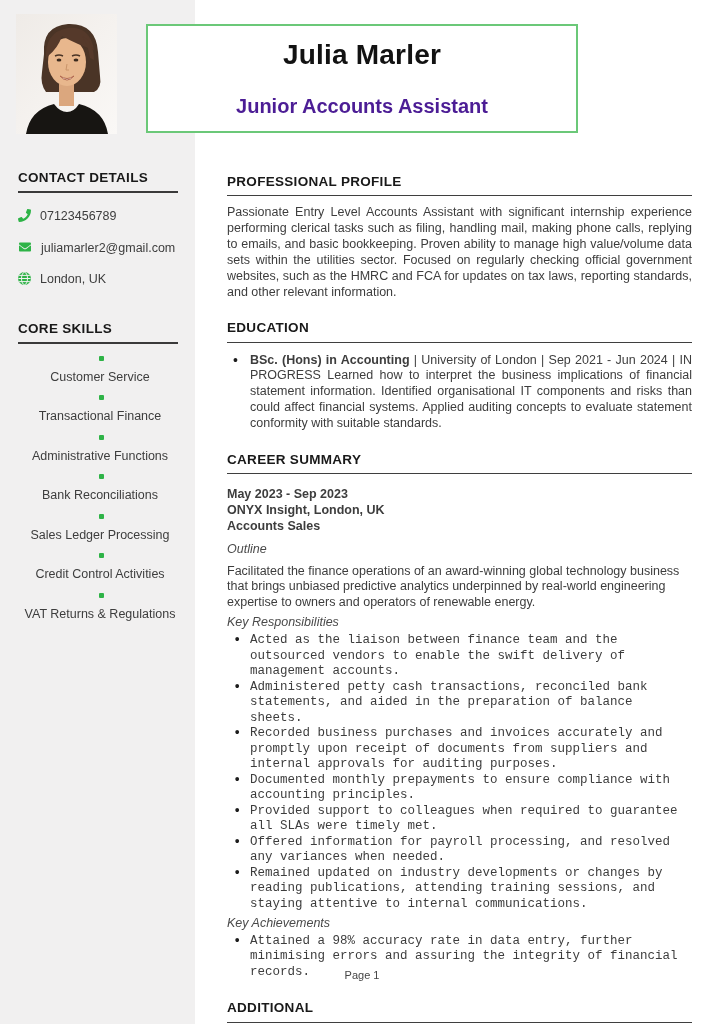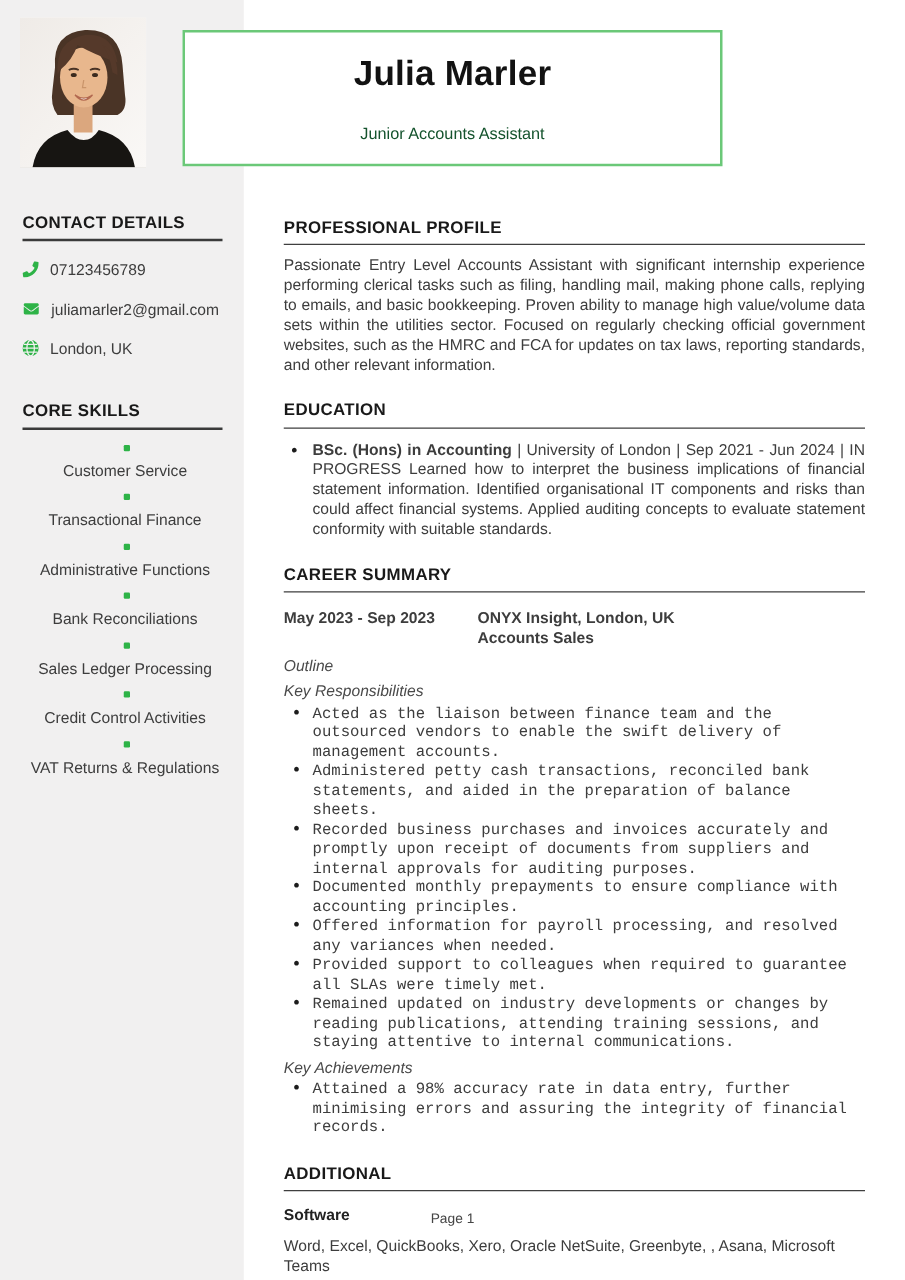--- a/index.html
+++ b/index.html
@@ -13,34 +13,34 @@
   .sidebar-section { position:absolute; left:18px; width:164px; }
   .side-heading { font-size:13.5px; font-weight:bold; color:#191919; letter-spacing:.3px; padding-bottom:6px; border-bottom:2px solid #3a3a3a; width:160px; }
   .contact-item { display:flex; align-items:flex-start; gap:9px; margin-top:16px; font-size:12.5px; color:#3d3d3d; }
   .contact-item svg { flex:0 0 auto; }
   .skill-item { display:flex; align-items:center; gap:9px; margin-top:11.5px; font-size:12.5px; color:#3d3d3d;flex-direction:column; }
   .skill-bullet { width:5px; height:5px; border-radius:1px; background:#2eb347; flex:0 0 auto; margin-left:2px; }
 
   
   .header-box { position:absolute; left:146px; top:24px; width:432px; height:109px; background:#ffffff; border:2px solid #6bc878; display:flex; flex-direction:column; align-items:center; justify-content:center; gap:24px; }
   .name { font-size:28px; font-weight:bold; color:#121212; letter-spacing:.2px; }
-  .job-title { font-size:13px; color:#14532d; }
+  .job-title { font-size:20px; color:#4c1d95;font-weight:bold; }
 
   
   .main { position:absolute; left:227px; top:173px; width:465px; font-size:12.5px; line-height:1.27; color:#3d3d3d; }
   .main-heading { font-size:13.5px; font-weight:bold; color:#191919; letter-spacing:.3px; padding-bottom:5px; border-bottom:1.5px solid #3f3f3f; }
   .para { margin-top:9px; text-align:justify; }
   .section { margin-top:19px; }
 
   .bullet-item { position:relative; padding-left:23px; }
   .bullet-item::before { content:"\2022"; position:absolute; left:6px; top:-1px; font-size:14px; color:#1c1c1c; }
   .edu-item { margin-top:10px; text-align:justify; }
   .bold { font-weight:bold; }
 
-  .job-row { margin-top:13px; display:flex; }
+  .job-row { margin-top:13px; display:flex;flex-direction:column; }
   .job-dates { width:155px; font-weight:bold; flex:0 0 auto; }
   .job-company div { font-weight:bold; }
   .italic-label { font-style:italic; color:#4a4a4a; margin-top:7px; }
   .resp-list { list-style:none; margin-top:2px; }
   .resp-list li { line-height:1.24;font-family:Liberation Mono, monospace; }
   .mt14 { margin-top:4px; }
   .mt6 { margin-top:6px; }
 
   .sub-bold { font-weight:bold; margin-top:12px; color:#222; }
 
@@ -176,29 +176,30 @@
     <div class="section">
       <div class="main-heading">CAREER SUMMARY</div>
       <div class="job-row">
         <div class="job-dates">May 2023 - Sep 2023</div>
         <div class="job-company">
           <div>ONYX Insight, London, UK</div>
           <div>Accounts Sales</div>
         </div>
       </div>
       <div class="italic-label">Outline</div>
+      <div class="mt6">Facilitated the finance operations of an award-winning global technology business that brings unbiased predictive analytics underpinned by real-world engineering expertise to owners and operators of renewable energy.</div>
 
       <div class="italic-label mt14">Key Responsibilities</div>
       <ul class="resp-list">
         <li class="bullet-item">Acted as the liaison between finance team and the outsourced vendors to enable the swift delivery of management accounts.</li>
         <li class="bullet-item">Administered petty cash transactions, reconciled bank statements, and aided in the preparation of balance sheets.</li>
         <li class="bullet-item">Recorded business purchases and invoices accurately and promptly upon receipt of documents from suppliers and internal approvals for auditing purposes.</li>
         <li class="bullet-item">Documented monthly prepayments to ensure compliance with accounting principles.</li>
+        <li class="bullet-item">Provided support to colleagues when required to guarantee all SLAs were timely met.</li>
         <li class="bullet-item">Offered information for payroll processing, and resolved any variances when needed.</li>
-        <li class="bullet-item">Provided support to colleagues when required to guarantee all SLAs were timely met.</li>
         <li class="bullet-item">Remained updated on industry developments or changes by reading publications, attending training sessions, and staying attentive to internal communications.</li>
       </ul>
 
       <div class="italic-label mt14">Key Achievements</div>
       <ul class="resp-list">
         <li class="bullet-item">Attained a 98% accuracy rate in data entry, further minimising errors and assuring the integrity of financial records.</li>
       </ul>
     </div>
 
     <div class="section">

